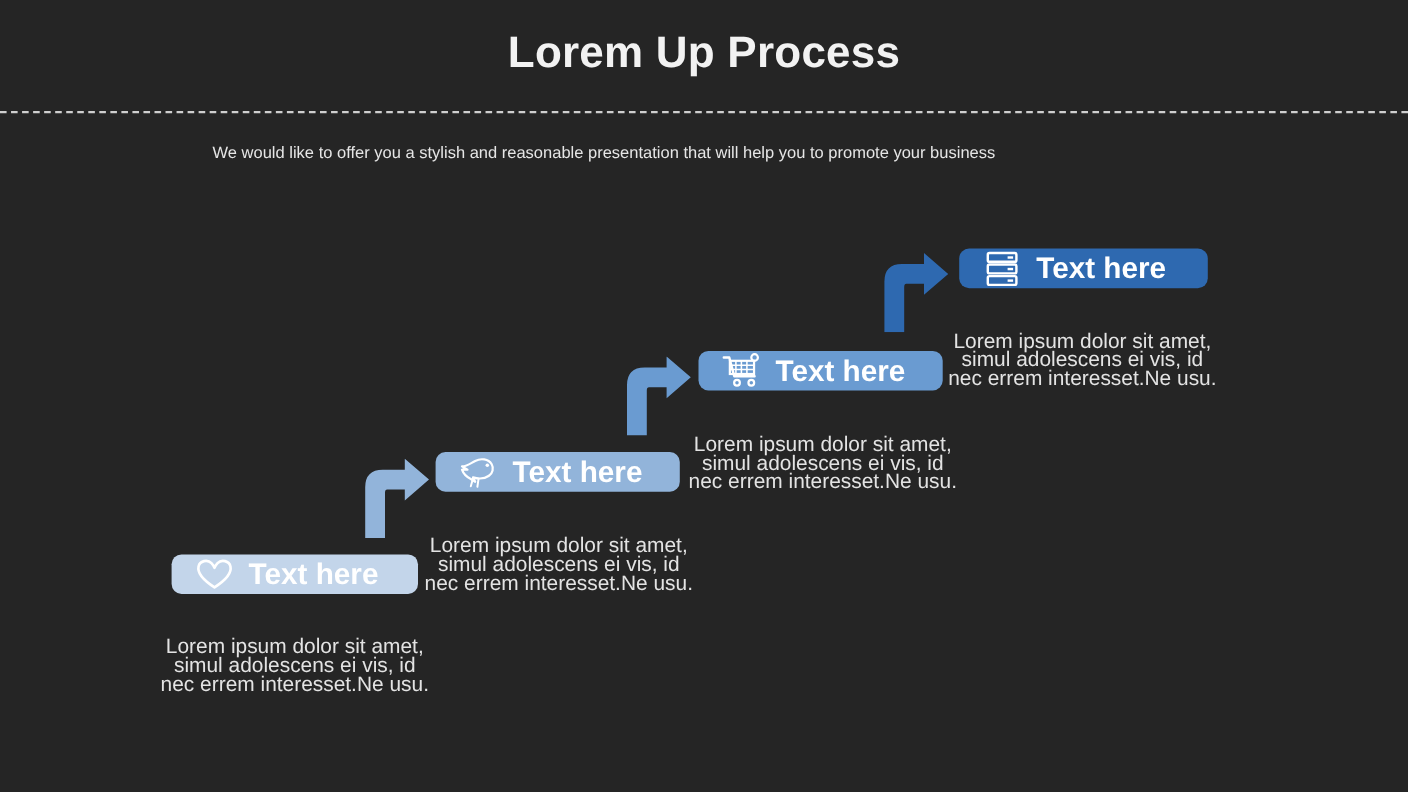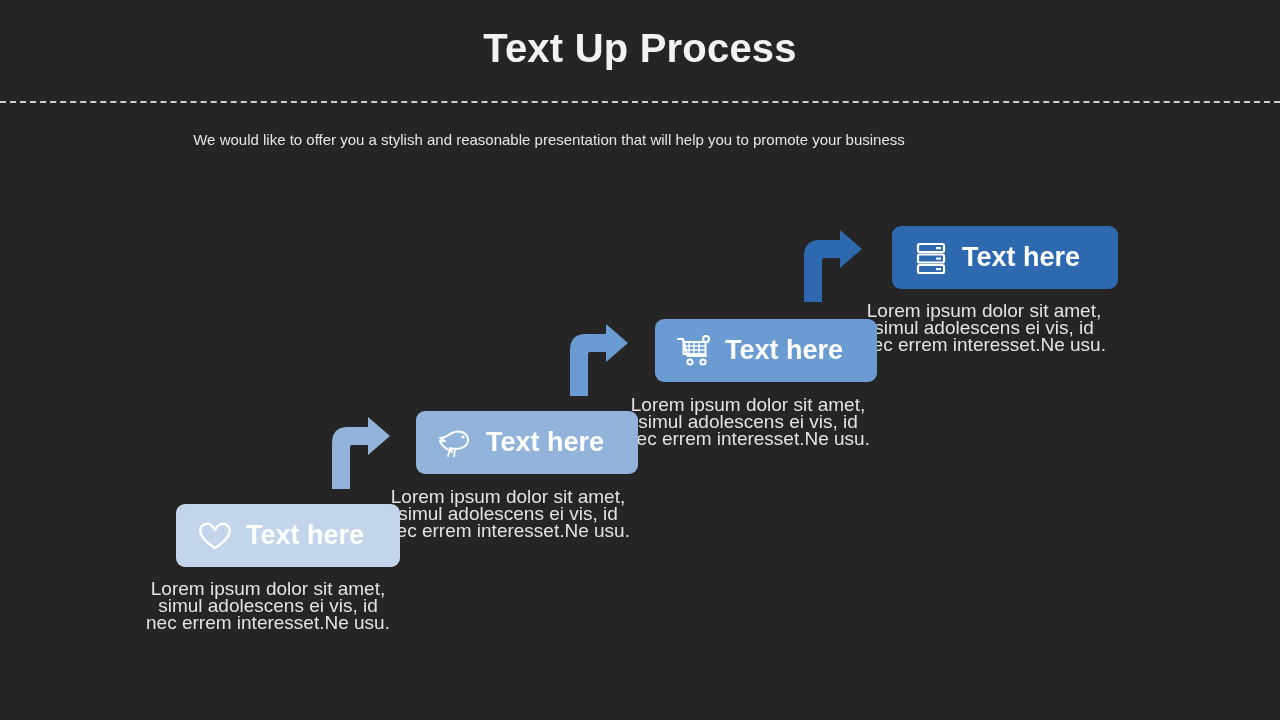--- a/index.html
+++ b/index.html
@@ -53,22 +53,21 @@
   .step {
     position: absolute;
   }
   .card {
     position: absolute;
     display: flex;
     align-items: center;
     border-radius: 9px;
     box-sizing: border-box;
     padding: 0 18px 0 20px;
-    height: 63px;
-    margin-left: 20px;
+    height: 36px;
   }
   .card .icon {
     width: 38px;
     height: 38px;
     flex: 0 0 38px;
     display: flex;
     align-items: center;
     justify-content: center;
     margin-right: 12px;
   }
@@ -110,21 +109,21 @@
   #step-2 .arrow { left: 328px; top: 417px; }
 
   #step-1 .card { left: 156px; top: 504px; width: 224px; }
   #step-1 .desc { left: 143px; top: 580px; }
 </style>
 </head>
 <body>
 
 <div class="slide">
 
-  <div class="slide-title">Text Up Process</div>
+  <div class="slide-title">Lorem Up Process</div>
   <div class="divider"></div>
   <div class="subtitle">We would like to offer you a stylish and reasonable presentation that will help you to promote your business</div>
 
   <div class="step" id="step-4">
     <div class="arrow">
       <svg width="64" height="72" viewBox="0 0 64 72">
         <path d="M4 72 L4 26 Q4 10 20 10 L40 10 L40 0 L62 19 L40 38 L40 28 L24 28 Q22 28 22 31 L22 72 Z" fill="#2e69b0"></path>
       </svg>
     </div>
     <div class="card" style="background:#2e69b0;">

